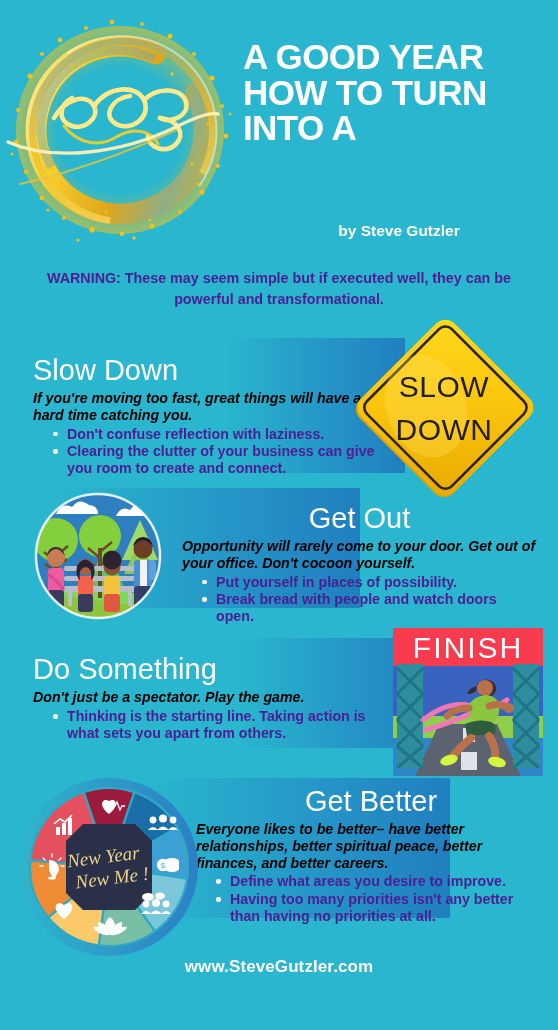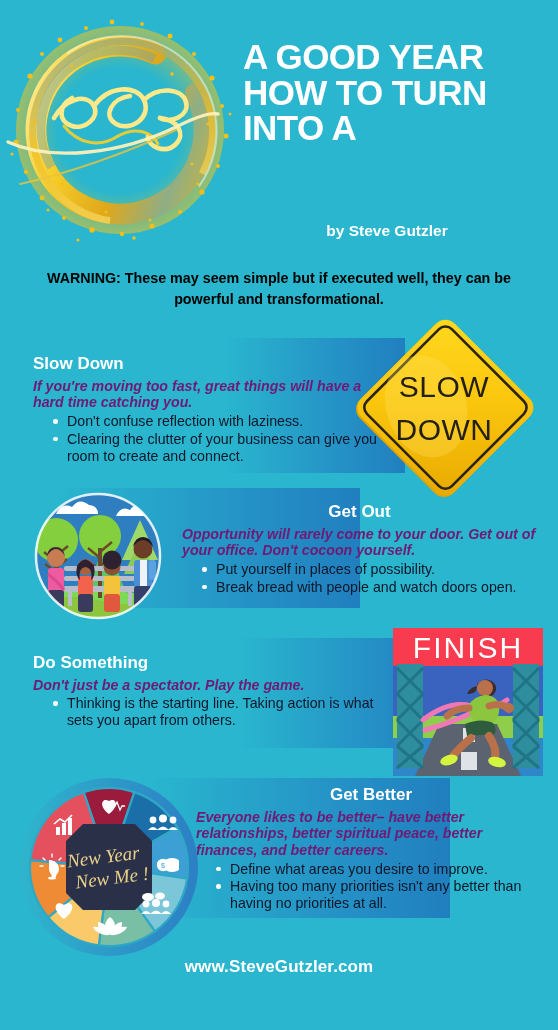--- a/index.html
+++ b/index.html
@@ -14,37 +14,37 @@
   
   .header{position:absolute;left:0;top:0;width:558px;height:262px;}
   .logo2023{position:absolute;left:2px;top:14px;width:236px;height:232px;}
   .title-block{position:absolute;left:243px;top:40px;width:312px;}
   .title-line{
     color:#ffffff;font-weight:bold;font-size:35px;line-height:0.99;
     letter-spacing:-0.6px;text-transform:uppercase;margin:0 0 1px 0;
     font-family:"Liberation Sans",sans-serif;
   }
   .byline{
-    position:absolute;left:231px;top:222px;width:312px;
+    position:absolute;left:243px;top:222px;width:312px;
     color:#ffffff;font-size:15.5px;font-weight:bold;text-align:center;
   }
 
   
   .warning{
     position:absolute;left:34px;top:268px;width:490px;
-    color:#000000;font-size:14.3px;font-weight:bold;line-height:1.45;
+    color:#4c1d95;font-size:14.3px;font-weight:bold;line-height:1.45;
     text-align:center;
   }
 
   
-  .sec-head{color:#ffffff;font-weight:bold;font-size:17px;line-height:1.05;margin:0 0 5px 0;}
-  .sec-sub{color:#701a75;font-weight:bold;font-style:italic;font-size:14.2px;line-height:1.17;margin:0 0 2px 0;}
+  .sec-head{color:#ffffff;font-weight:normal;font-size:29px;line-height:1.05;margin:0 0 5px 0;}
+  .sec-sub{color:#000000;font-weight:bold;font-style:italic;font-size:14.2px;line-height:1.17;margin:0 0 2px 0;}
   .sec-list{margin:2px 0 0 0;padding:0 0 0 20px;list-style:none;}
   .sec-list li{
-    color:#0f172a;font-weight:normal;font-size:14.2px;line-height:1.18;
+    color:#4c1d95;font-weight:bold;font-size:14.2px;line-height:1.18;
     position:relative;padding-left:14px;margin-bottom:1px;
   }
   .sec-list li::before{
     content:"";position:absolute;left:0;top:6px;width:4.5px;height:4.5px;
     border-radius:50%;background:#ffffff;
   }
   .right-al{text-align:center;}
 
   
   .accent{

